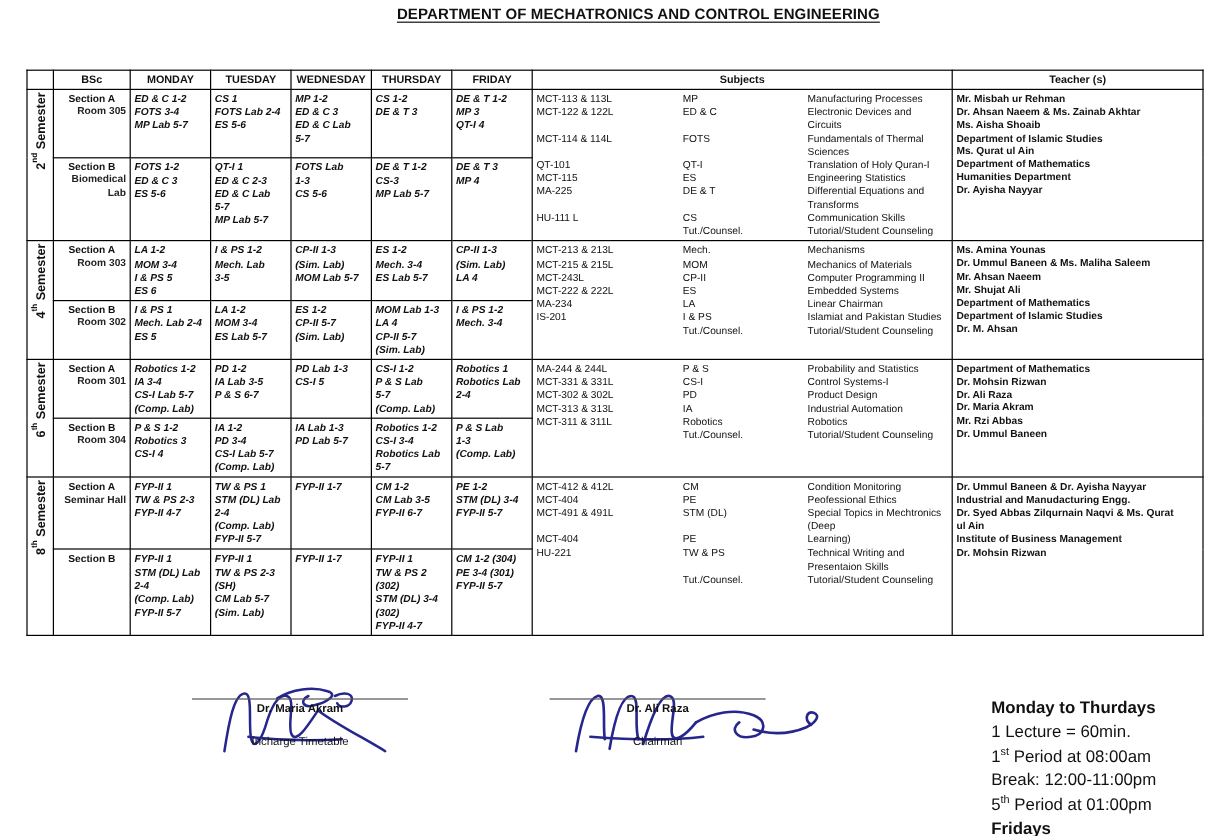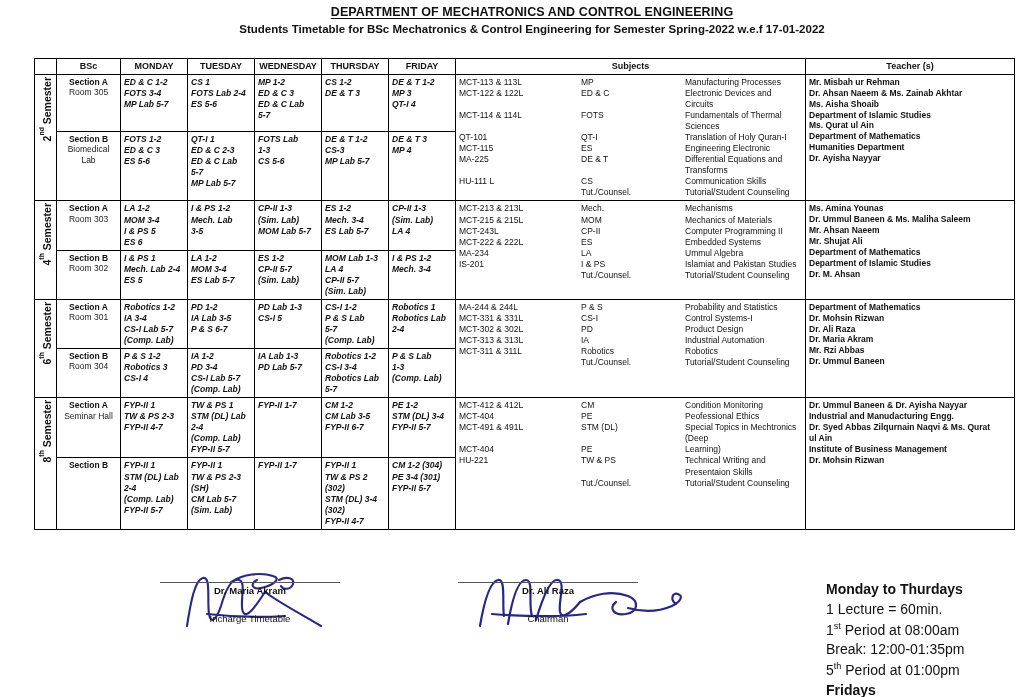--- a/index.html
+++ b/index.html
@@ -14,21 +14,21 @@
 
   
   .head{text-align:center;padding-top:5px;padding-left:40px;}
   .head h1{
     margin:0;font-size:12.5px;font-weight:bold;letter-spacing:.1px;
     text-decoration:underline;text-underline-offset:2px;
   }
   .head h2{margin:4px 0 0 0;font-size:11.5px;font-weight:bold;}
 
   
-  .tablewrap{position:absolute;left:22px;top:58px;width:980px;margin-left:12px;}
+  .tablewrap{position:absolute;left:22px;top:58px;width:980px;}
   table.tt{border-collapse:collapse;width:980px;table-layout:fixed;font-size:8.5px;}
   table.tt td,table.tt th{
     border:1px solid #000;
     vertical-align:top;
     padding:2px 3px;
     line-height:1.22;
     font-weight:bold;
     background:#fff;
   }
   .hdr td{
@@ -55,21 +55,21 @@
     display:inline-block;
   }
   .seccell{
     width:62px;
     background:#d9d9d9;
     text-align:center;
     vertical-align:middle;
     font-size:8.5px;
     font-weight:bold;
   }
-  .seccell .room{font-weight:normal;display:block;color:#222;}
+  .seccell .room{font-weight:bold;display:block;color:#222;text-align:right;}
   .daycell{width:68px;font-style:italic;}
   .subjcell{padding:3px 4px;}
   .teachcell{font-weight:normal;padding:3px 4px;}
   .teachcell div{line-height:1.28;}
 
   .subjrow{display:flex;line-height:1.30;}
   .subjrow .code{width:94px;flex:0 0 94px;}
   .subjrow .abbr{width:60px;flex:0 0 60px;padding-left:28px;}
   .subjrow .full{flex:1 1 auto;padding-left:44px;}
   .subjcell .subjrow,.subjcell{font-weight:normal;}
@@ -97,21 +97,20 @@
   .timings .ti{font-weight:normal;}
   sup{font-size:65%;vertical-align:super;}
 </style>
 </head>
 <body>
 
 <div class="page">
 
   <div class="head">
     <h1>DEPARTMENT OF MECHATRONICS AND CONTROL ENGINEERING</h1>
-    <h2>Students Timetable for BSc Mechatronics &amp; Control Engineering for Semester Spring-2022 w.e.f 17-01-2022</h2>
   </div>
 
   <div class="tablewrap">
     <table class="tt">
       <colgroup>
         <col class="c-sem">
           <col class="c-sec">
         <col class="c-day">
           <col class="c-day">
           <col class="c-day">
@@ -177,21 +176,21 @@
                 <span class="full">Fundamentals of Thermal Sciences</span>
               </div>
               <div class="subjrow">
                 <span class="code">QT-101</span>
                 <span class="abbr">QT-I</span>
                 <span class="full">Translation of Holy Quran-I</span>
               </div>
               <div class="subjrow">
                 <span class="code">MCT-115</span>
                 <span class="abbr">ES</span>
-                <span class="full">Engineering Electronic</span>
+                <span class="full">Engineering Statistics</span>
               </div>
               <div class="subjrow">
                 <span class="code">MA-225</span>
                 <span class="abbr">DE &amp; T</span>
                 <span class="full">Differential Equations and Transforms</span>
               </div>
               <div class="subjrow">
                 <span class="code">HU-111 L</span>
                 <span class="abbr">CS</span>
                 <span class="full">Communication Skills</span>
@@ -288,21 +287,21 @@
                 <span class="full">Computer Programming II</span>
               </div>
               <div class="subjrow">
                 <span class="code">MCT-222 &amp; 222L</span>
                 <span class="abbr">ES</span>
                 <span class="full">Embedded Systems</span>
               </div>
               <div class="subjrow">
                 <span class="code">MA-234</span>
                 <span class="abbr">LA</span>
-                <span class="full">Ummul Algebra</span>
+                <span class="full">Linear Chairman</span>
               </div>
               <div class="subjrow">
                 <span class="code">IS-201</span>
                 <span class="abbr">I &amp; PS</span>
                 <span class="full">Islamiat and Pakistan Studies</span>
               </div>
               <div class="subjrow">
                 <span class="code"></span>
                 <span class="abbr">Tut./Counsel.</span>
                 <span class="full">Tutorial/Student Counseling</span>
@@ -584,21 +583,21 @@
       <div class="sigline"></div>
       <div class="signame">Dr. Ali Raza</div>
       <div class="sigrole">Chairman</div>
     </div>
 
     <div class="timings">
       <div class="th">Monday to Thurdays</div>
       <div id="weekday-lines">
           <div class="ti">1 Lecture = 60min.</div>
           <div class="ti">1<sup>st</sup> Period at 08:00am</div>
-          <div class="ti">Break: 12:00-01:35pm</div>
+          <div class="ti">Break: 12:00-11:00pm</div>
           <div class="ti">5<sup>th</sup> Period at 01:00pm</div>
         </div>
       <div class="th">Fridays</div>
       <div id="friday-lines">
           <div class="ti">Break: 12:00-02:00pm</div>
           <div class="ti">6<sup>th</sup> Period at 02:00pm</div>
         </div>
     </div>
 
   </div>

